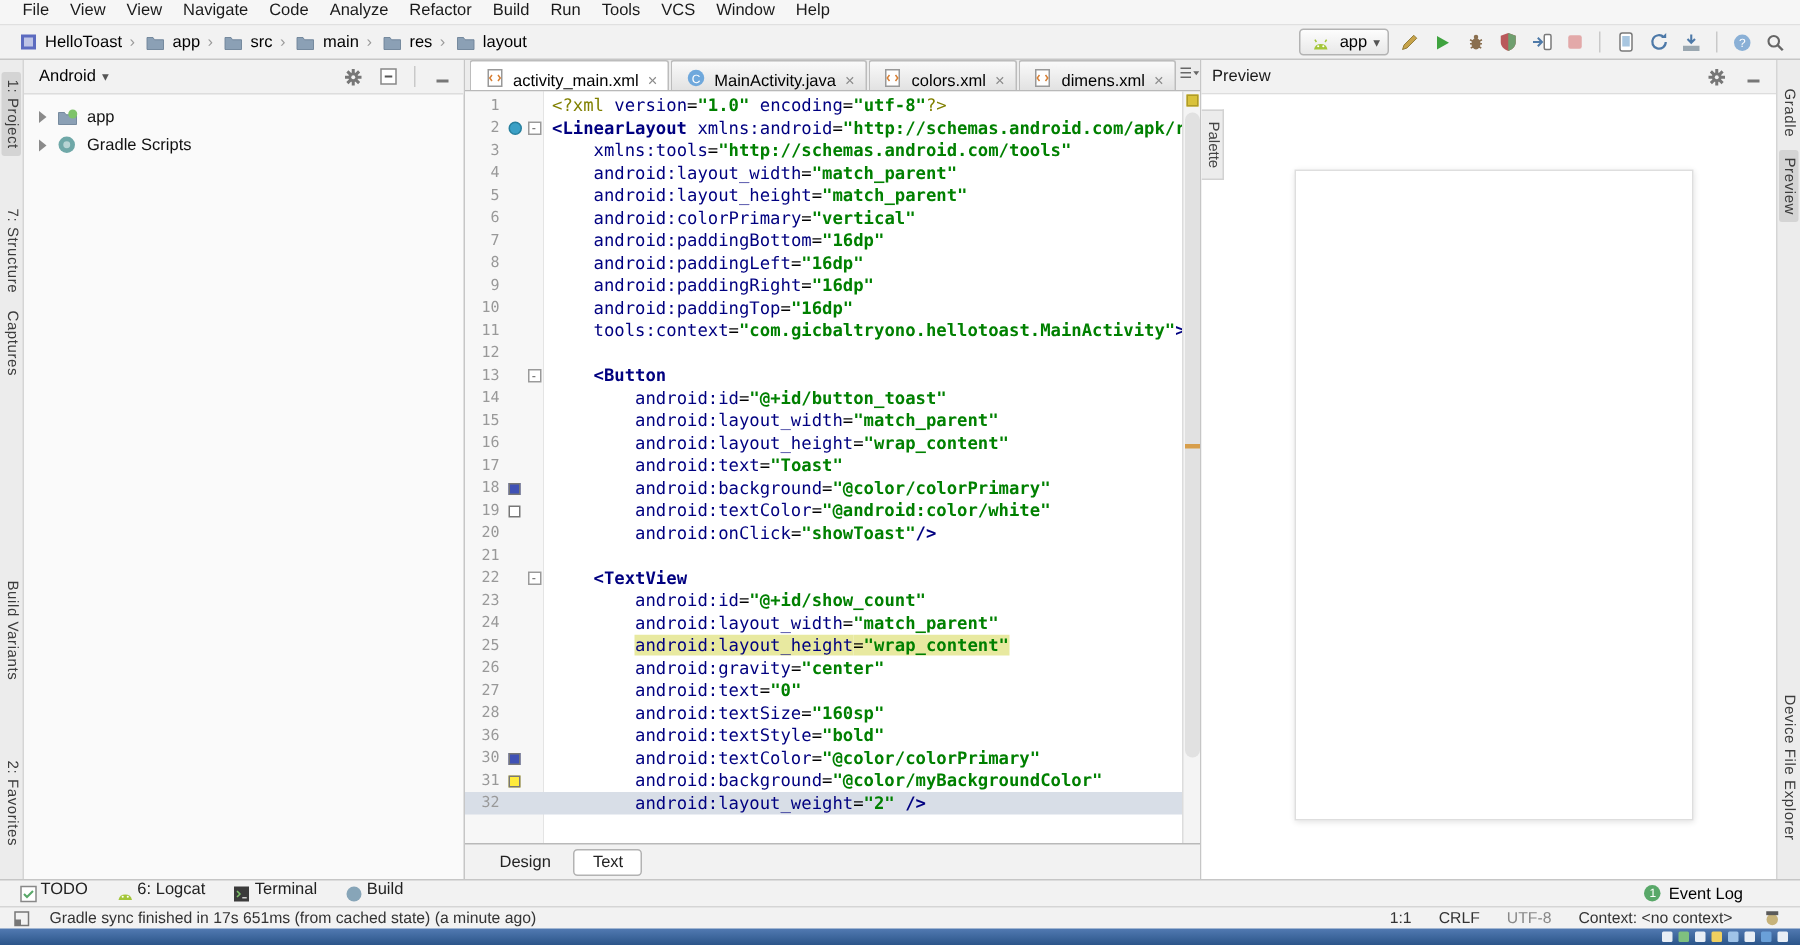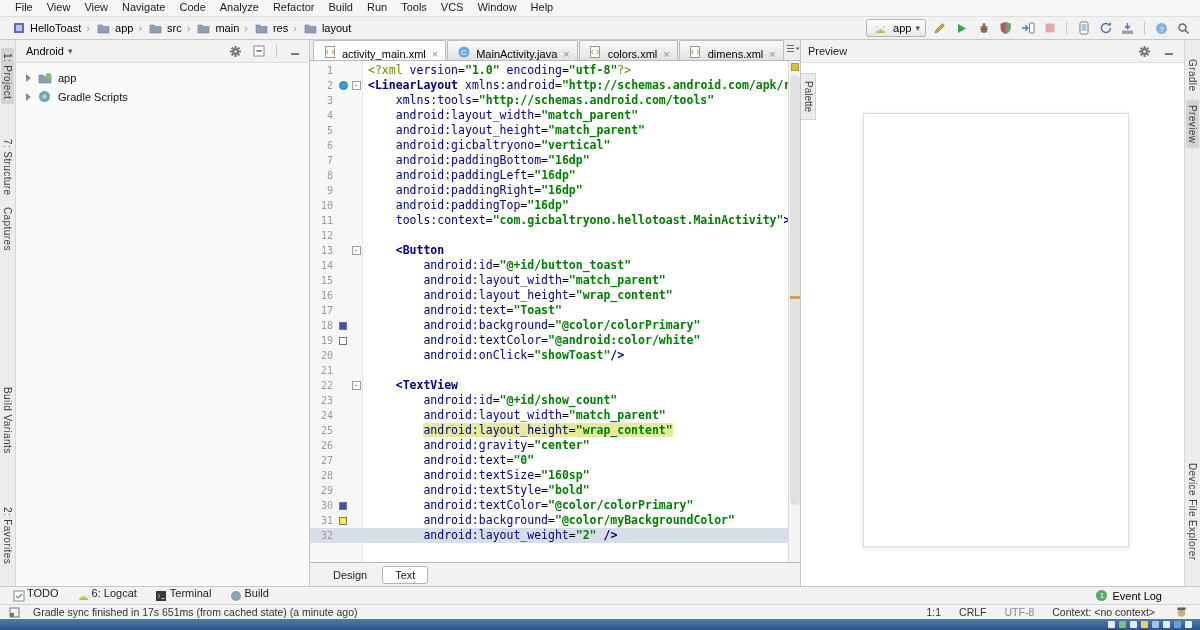--- a/index.html
+++ b/index.html
@@ -373,21 +373,21 @@
             </span>
           </div>
         </div>
       <div class="editor-body">
         <div class="code-scroll" id="code">
             <div class="code-row"><span class="ln">1</span><span class="anno"></span><span class="fold"></span><span class="codetext"><span class="tk-o">&lt;?xml </span><span class="tk-a">version</span><span class="tk-p">=</span><span class="tk-v">"1.0"</span><span class="tk-p"> </span><span class="tk-a">encoding</span><span class="tk-p">=</span><span class="tk-v">"utf-8"</span><span class="tk-o">?&gt;</span></span></div>
             <div class="code-row"><span class="ln">2</span><span class="anno"><span class="gcircle"></span></span><span class="fold"><span class="foldbox">-</span></span><span class="codetext"><span class="tk-t">&lt;LinearLayout</span><span class="tk-p"> </span><span class="tk-a">xmlns:android</span><span class="tk-p">=</span><span class="tk-v">"http://schemas.android.com/apk/res/android"</span></span></div>
             <div class="code-row"><span class="ln">3</span><span class="anno"></span><span class="fold"></span><span class="codetext"><span class="tk-p">    </span><span class="tk-a">xmlns:tools</span><span class="tk-p">=</span><span class="tk-v">"http://schemas.android.com/tools"</span></span></div>
             <div class="code-row"><span class="ln">4</span><span class="anno"></span><span class="fold"></span><span class="codetext"><span class="tk-p">    </span><span class="tk-a">android:layout_width</span><span class="tk-p">=</span><span class="tk-v">"match_parent"</span></span></div>
             <div class="code-row"><span class="ln">5</span><span class="anno"></span><span class="fold"></span><span class="codetext"><span class="tk-p">    </span><span class="tk-a">android:layout_height</span><span class="tk-p">=</span><span class="tk-v">"match_parent"</span></span></div>
-            <div class="code-row"><span class="ln">6</span><span class="anno"></span><span class="fold"></span><span class="codetext"><span class="tk-p">    </span><span class="tk-a">android:gicbaltryono</span><span class="tk-p">=</span><span class="tk-v">"vertical"</span></span></div>
+            <div class="code-row"><span class="ln">6</span><span class="anno"></span><span class="fold"></span><span class="codetext"><span class="tk-p">    </span><span class="tk-a">android:colorPrimary</span><span class="tk-p">=</span><span class="tk-v">"vertical"</span></span></div>
             <div class="code-row"><span class="ln">7</span><span class="anno"></span><span class="fold"></span><span class="codetext"><span class="tk-p">    </span><span class="tk-a">android:paddingBottom</span><span class="tk-p">=</span><span class="tk-v">"16dp"</span></span></div>
             <div class="code-row"><span class="ln">8</span><span class="anno"></span><span class="fold"></span><span class="codetext"><span class="tk-p">    </span><span class="tk-a">android:paddingLeft</span><span class="tk-p">=</span><span class="tk-v">"16dp"</span></span></div>
             <div class="code-row"><span class="ln">9</span><span class="anno"></span><span class="fold"></span><span class="codetext"><span class="tk-p">    </span><span class="tk-a">android:paddingRight</span><span class="tk-p">=</span><span class="tk-v">"16dp"</span></span></div>
             <div class="code-row"><span class="ln">10</span><span class="anno"></span><span class="fold"></span><span class="codetext"><span class="tk-p">    </span><span class="tk-a">android:paddingTop</span><span class="tk-p">=</span><span class="tk-v">"16dp"</span></span></div>
             <div class="code-row"><span class="ln">11</span><span class="anno"></span><span class="fold"></span><span class="codetext"><span class="tk-p">    </span><span class="tk-a">tools:context</span><span class="tk-p">=</span><span class="tk-v">"com.gicbaltryono.hellotoast.MainActivity"</span><span class="tk-t">&gt;</span></span></div>
             <div class="code-row"><span class="ln">12</span><span class="anno"></span><span class="fold"></span><span class="codetext"></span></div>
             <div class="code-row"><span class="ln">13</span><span class="anno"></span><span class="fold"><span class="foldbox">-</span></span><span class="codetext"><span class="tk-p">    </span><span class="tk-t">&lt;Button</span></span></div>
             <div class="code-row"><span class="ln">14</span><span class="anno"></span><span class="fold"></span><span class="codetext"><span class="tk-p">        </span><span class="tk-a">android:id</span><span class="tk-p">=</span><span class="tk-v">"@+id/button_toast"</span></span></div>
             <div class="code-row"><span class="ln">15</span><span class="anno"></span><span class="fold"></span><span class="codetext"><span class="tk-p">        </span><span class="tk-a">android:layout_width</span><span class="tk-p">=</span><span class="tk-v">"match_parent"</span></span></div>
             <div class="code-row"><span class="ln">16</span><span class="anno"></span><span class="fold"></span><span class="codetext"><span class="tk-p">        </span><span class="tk-a">android:layout_height</span><span class="tk-p">=</span><span class="tk-v">"wrap_content"</span></span></div>
@@ -396,21 +396,21 @@
             <div class="code-row"><span class="ln">19</span><span class="anno"><span class="swatch" style="background: rgb(255, 255, 255);"></span></span><span class="fold"></span><span class="codetext"><span class="tk-p">        </span><span class="tk-a">android:textColor</span><span class="tk-p">=</span><span class="tk-v">"@android:color/white"</span></span></div>
             <div class="code-row"><span class="ln">20</span><span class="anno"></span><span class="fold"></span><span class="codetext"><span class="tk-p">        </span><span class="tk-a">android:onClick</span><span class="tk-p">=</span><span class="tk-v">"showToast"</span><span class="tk-t">/&gt;</span></span></div>
             <div class="code-row"><span class="ln">21</span><span class="anno"></span><span class="fold"></span><span class="codetext"></span></div>
             <div class="code-row"><span class="ln">22</span><span class="anno"></span><span class="fold"><span class="foldbox">-</span></span><span class="codetext"><span class="tk-p">    </span><span class="tk-t">&lt;TextView</span></span></div>
             <div class="code-row"><span class="ln">23</span><span class="anno"></span><span class="fold"></span><span class="codetext"><span class="tk-p">        </span><span class="tk-a">android:id</span><span class="tk-p">=</span><span class="tk-v">"@+id/show_count"</span></span></div>
             <div class="code-row"><span class="ln">24</span><span class="anno"></span><span class="fold"></span><span class="codetext"><span class="tk-p">        </span><span class="tk-a">android:layout_width</span><span class="tk-p">=</span><span class="tk-v">"match_parent"</span></span></div>
             <div class="code-row"><span class="ln">25</span><span class="anno"></span><span class="fold"></span><span class="codetext"><span class="tk-p">        </span><span class="tk-a hl">android:layout_height</span><span class="tk-p hl">=</span><span class="tk-v hl">"wrap_content"</span></span></div>
             <div class="code-row"><span class="ln">26</span><span class="anno"></span><span class="fold"></span><span class="codetext"><span class="tk-p">        </span><span class="tk-a">android:gravity</span><span class="tk-p">=</span><span class="tk-v">"center"</span></span></div>
             <div class="code-row"><span class="ln">27</span><span class="anno"></span><span class="fold"></span><span class="codetext"><span class="tk-p">        </span><span class="tk-a">android:text</span><span class="tk-p">=</span><span class="tk-v">"0"</span></span></div>
             <div class="code-row"><span class="ln">28</span><span class="anno"></span><span class="fold"></span><span class="codetext"><span class="tk-p">        </span><span class="tk-a">android:textSize</span><span class="tk-p">=</span><span class="tk-v">"160sp"</span></span></div>
-            <div class="code-row"><span class="ln">29</span><span class="anno"></span><span class="fold"></span><span class="codetext"><span class="tk-p">        </span><span class="tk-a">android:textStyle</span><span class="tk-p">=</span><span class="tk-v">"bold"</span></span></div>
+            <div class="code-row"><span class="ln">36</span><span class="anno"></span><span class="fold"></span><span class="codetext"><span class="tk-p">        </span><span class="tk-a">android:textStyle</span><span class="tk-p">=</span><span class="tk-v">"bold"</span></span></div>
             <div class="code-row"><span class="ln">30</span><span class="anno"><span class="swatch" style="background: rgb(63, 81, 181);"></span></span><span class="fold"></span><span class="codetext"><span class="tk-p">        </span><span class="tk-a">android:textColor</span><span class="tk-p">=</span><span class="tk-v">"@color/colorPrimary"</span></span></div>
             <div class="code-row"><span class="ln">31</span><span class="anno"><span class="swatch" style="background: rgb(255, 235, 59);"></span></span><span class="fold"></span><span class="codetext"><span class="tk-p">        </span><span class="tk-a">android:background</span><span class="tk-p">=</span><span class="tk-v">"@color/myBackgroundColor"</span></span></div>
             <div class="code-row sel"><span class="ln">32</span><span class="anno"></span><span class="fold"></span><span class="codetext"><span class="tk-p">        </span><span class="tk-a">android:layout_weight</span><span class="tk-p">=</span><span class="tk-v">"2"</span><span class="tk-p"> </span><span class="tk-t">/&gt;</span></span></div>
           </div>
         <div class="err-stripe">
           <div class="insp"></div>
           <div class="smark" style="top:47%"></div>
           <div class="sthumb"></div>
         </div>
       </div>

